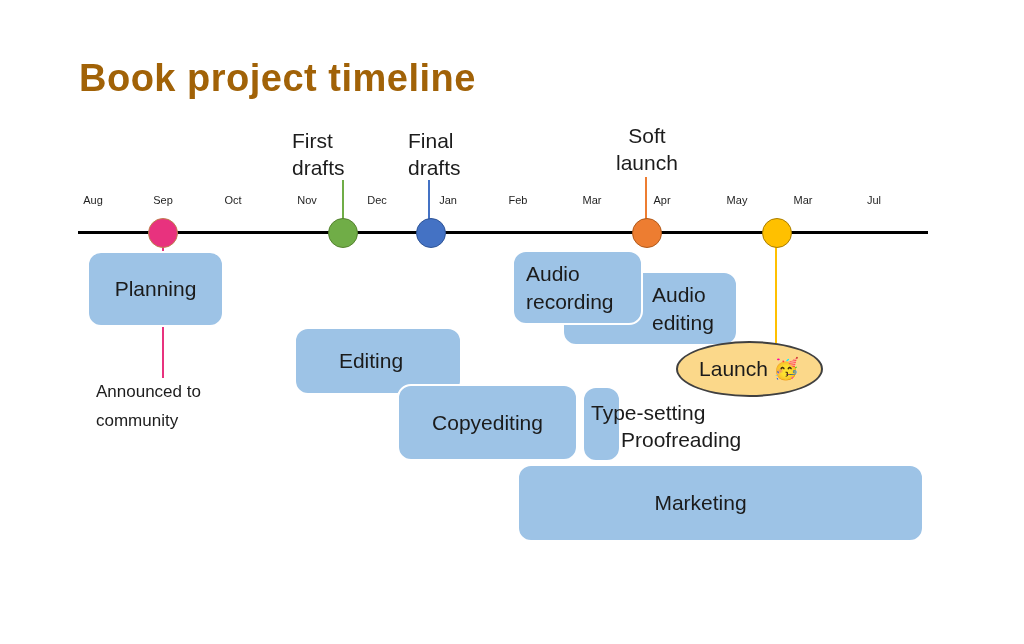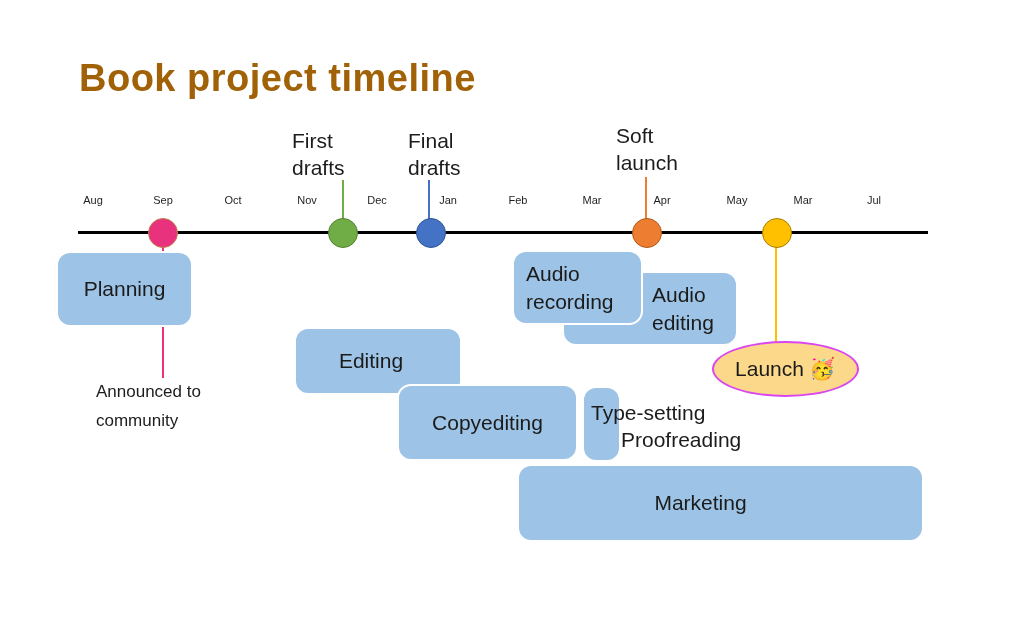--- a/index.html
+++ b/index.html
@@ -29,45 +29,45 @@
   .dot-green{left:328px;background:#70AD47;border:1.5px solid #55832F;}
   .dot-blue{left:416px;background:#4472C4;border:1.5px solid #2F5597;}
   .dot-orange{left:632px;background:#ED7D31;border:1.5px solid #B15A1B;}
   .dot-yellow{left:762px;background:#FFC000;border:1.5px solid #A97D00;}
   .mlabel{
     position:absolute;font-size:21px;line-height:27px;color:#1c1c1c;
     white-space:pre-line;z-index:2;
   }
   .ml-first{left:292px;top:127px;}
   .ml-final{left:408px;top:127px;}
-  .ml-soft{left:616px;top:122px;}
+  .ml-soft{left:616px;top:122px;text-align:center;}
   .task{
     position:absolute;box-sizing:border-box;background:#9DC3E6;border:2px solid #ffffff;
     border-radius:14px;display:flex;align-items:center;justify-content:center;
     font-size:21px;color:#1b1b1b;white-space:pre-line;
   }
-  .t-planning{left:56px;top:251px;width:137px;height:76px;z-index:2;}
+  .t-planning{left:87px;top:251px;width:137px;height:76px;z-index:2;}
   .t-writing{left:211px;top:251px;width:228px;height:76px;z-index:2;}
   .t-editing{left:294px;top:327px;width:168px;height:68px;z-index:1;padding-right:14px;}
   .t-copyediting{left:397px;top:384px;width:181px;height:77px;z-index:2;}
   .t-audiorec{left:512px;top:250px;width:131px;height:75px;z-index:3;justify-content:flex-start;padding-left:12px;line-height:28px;}
   .t-audioedit{left:562px;top:271px;width:176px;height:75px;z-index:2;justify-content:flex-start;padding-left:88px;line-height:28px;}
   .t-typebar{left:582px;top:386px;width:39px;height:76px;z-index:2;}
   .t-marketing{left:517px;top:464px;width:407px;height:78px;z-index:1;padding-right:40px;}
   .t-cover{left:339px;top:473px;width:236px;height:81px;z-index:2;}
   .freetext{position:absolute;font-size:21px;color:#1c1c1c;z-index:3;white-space:nowrap;}
   .ft-typesetting{left:591px;top:401px;}
   .ft-proofreading{left:621px;top:428px;}
   .callout{
     position:absolute;left:96px;top:377px;font-size:17px;line-height:29px;
     color:#1c1c1c;white-space:pre-line;z-index:2;
   }
   .launch{
-    position:absolute;left:712px;top:341px;width:147px;height:56px;box-sizing:border-box;
-    background:#FBD88A;border:2px solid #d946ef;border-radius:50%;
+    position:absolute;left:676px;top:341px;width:147px;height:56px;box-sizing:border-box;
+    background:#FBD88A;border:2px solid #404040;border-radius:50%;
     display:flex;align-items:center;justify-content:center;
     font-size:21px;color:#1b1b1b;z-index:2;white-space:nowrap;
   }
 </style>
 </head>
 <body>
 
 <div class="canvas">
 
   <h1 class="title">Book project timeline</h1>

